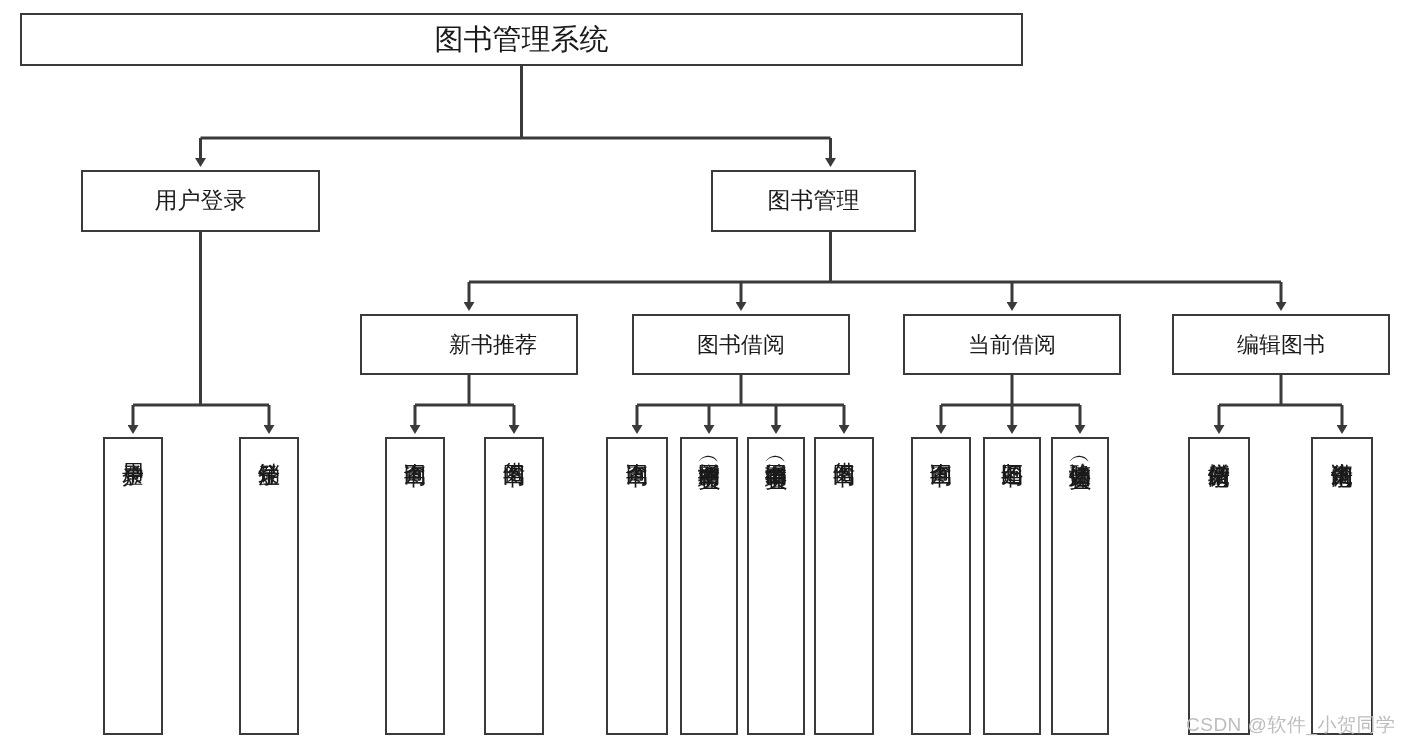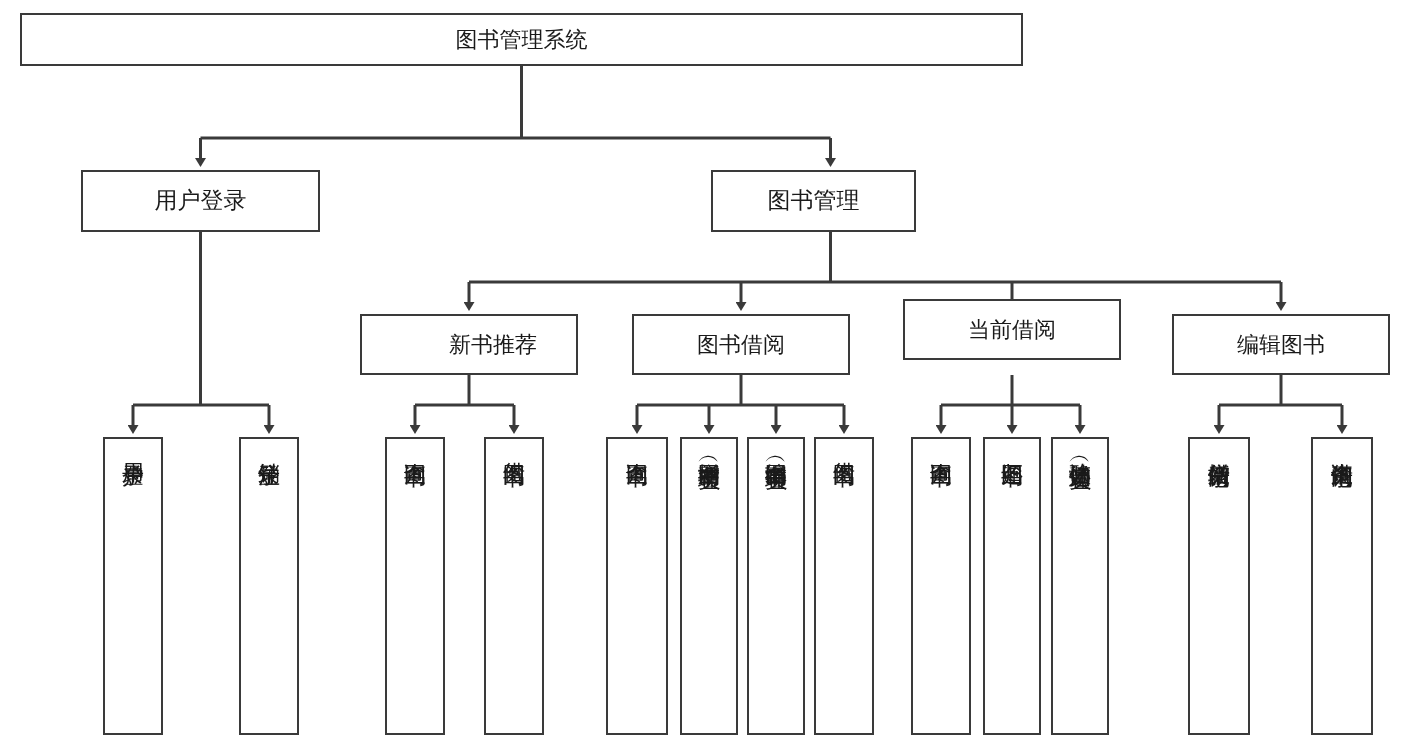--- a/index.html
+++ b/index.html
@@ -50,21 +50,21 @@
     align-items: flex-start;
     justify-content: center;
     padding-top: 6px;
   }
   .node.vert .label {
     writing-mode: vertical-rl;
     text-orientation: upright;
     letter-spacing: 1px;
     line-height: 1.0;
   }
-  .node.root .label { font-size: 22px; }
+  .node.root .label { font-size: 29px; }
   .node.l2 .label   { font-size: 23px; }
   .node.l3 .label   { font-size: 22px; }
   .node.leaf .label { font-size: 22px; }
   #watermark {
     position: absolute;
     left: 1186px;
     top: 712px;
     font-size: 19px;
     color: #bdbdbd;
     white-space: nowrap;
@@ -128,21 +128,21 @@
       </div>
       <div class="node horiz l2" style="left: 711px; top: 170px; width: 205px; height: 62px;">
         <span class="label">图书管理</span>
       </div>
       <div class="node horiz l3" style="left: 360px; top: 314px; width: 218px; height: 61px; padding-left: 48px;">
         <span class="label">新书推荐</span>
       </div>
       <div class="node horiz l3" style="left: 632px; top: 314px; width: 218px; height: 61px;">
         <span class="label">图书借阅</span>
       </div>
-      <div class="node horiz l3" style="left: 903px; top: 299px; width: 218px; height: 61px;">
+      <div class="node horiz l3" style="left: 903px; top: 314px; width: 218px; height: 61px;">
         <span class="label">当前借阅</span>
       </div>
       <div class="node horiz l3" style="left: 1172px; top: 314px; width: 218px; height: 61px;">
         <span class="label">编辑图书</span>
       </div>
       <div class="node vert leaf" style="left: 103px; top: 437px; width: 60px; height: 298px;">
         <span class="label">用户登录</span>
       </div>
       <div class="node vert leaf" style="left: 239px; top: 437px; width: 60px; height: 298px;">
         <span class="label">注销登录</span>
@@ -175,13 +175,14 @@
         <span class="label">确认归还（管理员）</span>
       </div>
       <div class="node vert leaf" style="left: 1188px; top: 437px; width: 62px; height: 298px;">
         <span class="label">新增借阅记录</span>
       </div>
       <div class="node vert leaf" style="left: 1311px; top: 437px; width: 62px; height: 298px;">
         <span class="label">查询借阅记录</span>
       </div>
     </div>
 
+  <div id="watermark">CSDN @软件_小贺同学</div>
 </div>
 
 </body></html>

